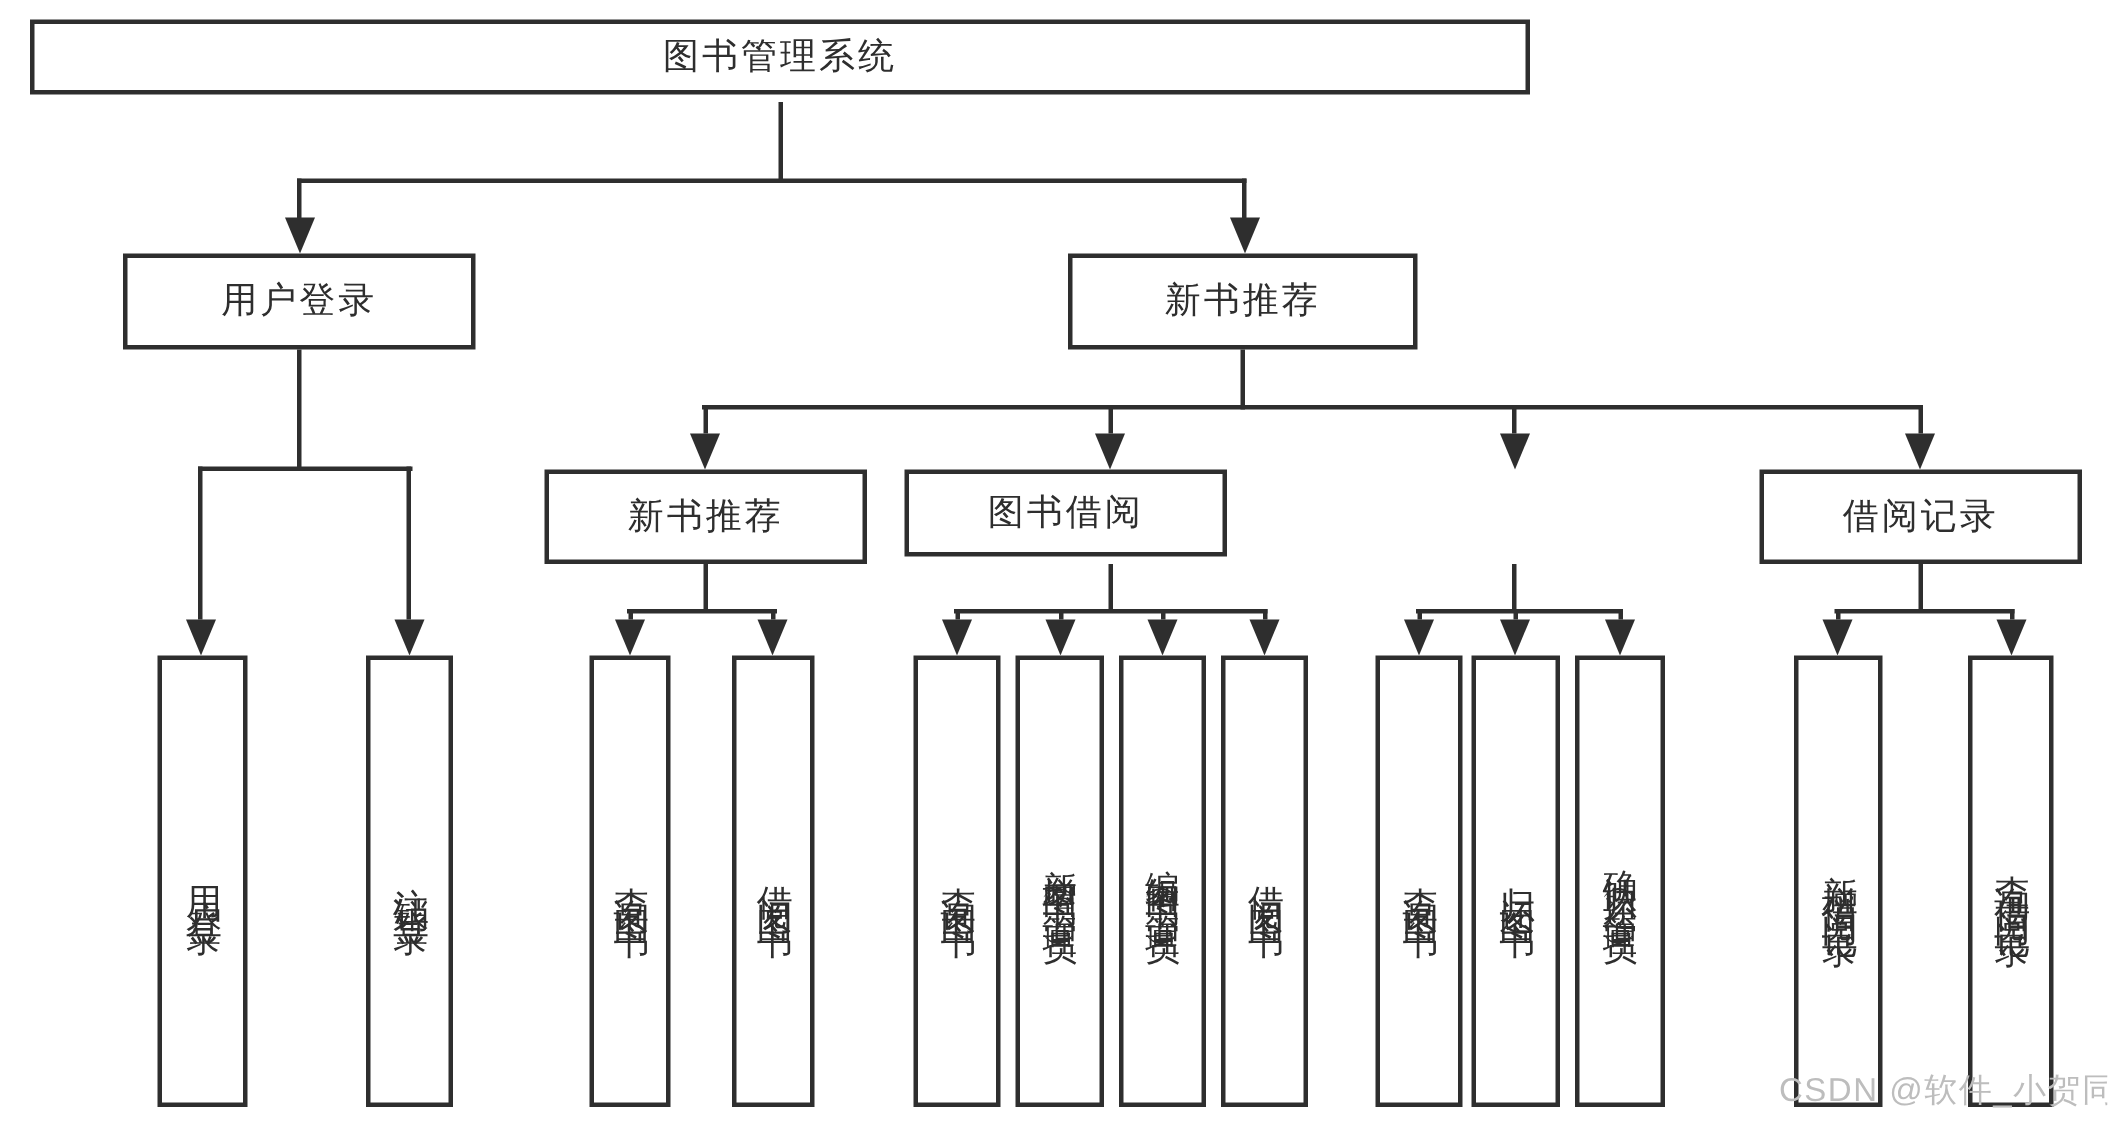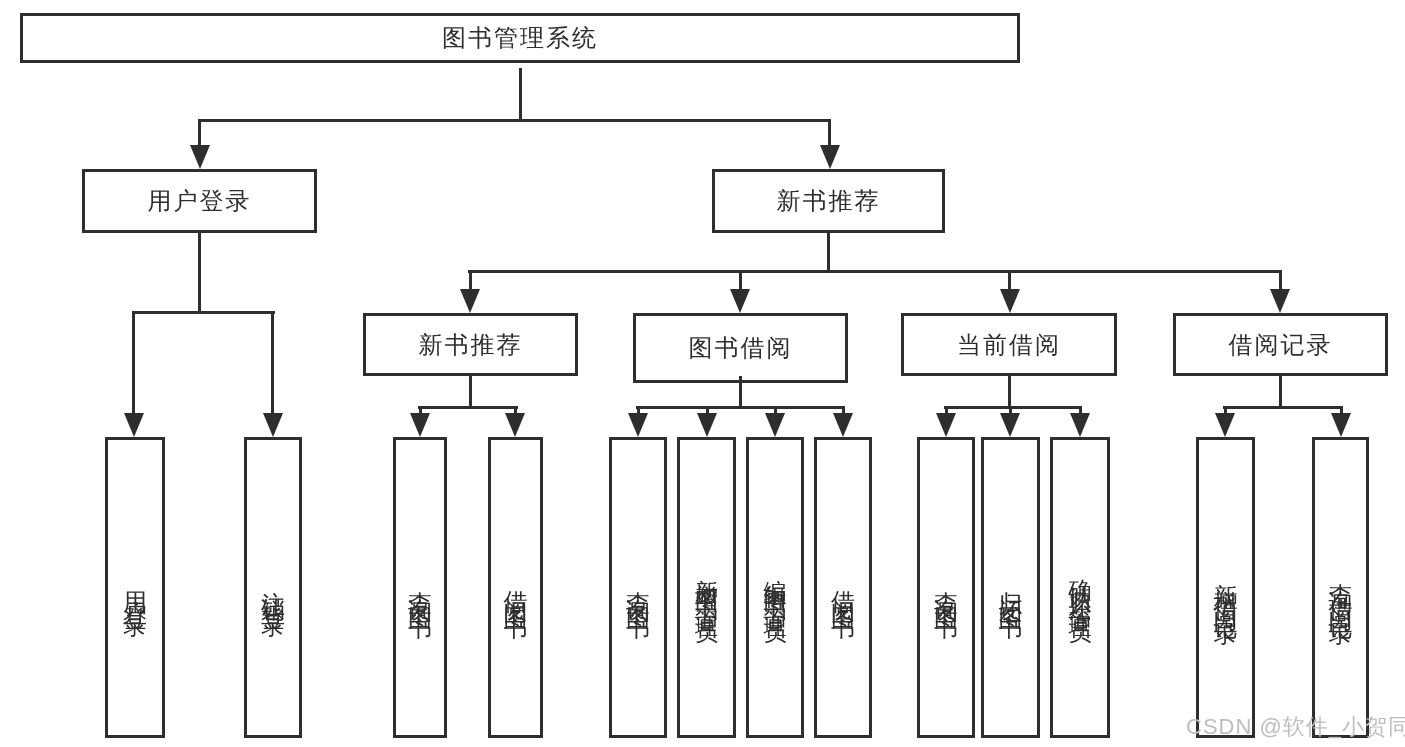--- a/index.html
+++ b/index.html
@@ -56,22 +56,21 @@
   <div class="line" style="left:469px;top:270px;width:3px;height:19px;"></div>
   <div class="arw" style="left:460px;top:289px;"></div>
   <div class="line" style="left:739px;top:270px;width:3px;height:19px;"></div>
   <div class="arw" style="left:730px;top:289px;"></div>
   <div class="line" style="left:1008px;top:270px;width:3px;height:19px;"></div>
   <div class="arw" style="left:1000px;top:289px;"></div>
   <div class="line" style="left:1279px;top:270px;width:3px;height:19px;"></div>
   <div class="arw" style="left:1270px;top:289px;"></div>
 
   <div class="node h-node" style="left:363px;top:313px;width:215px;height:63px;">新书推荐</div>
-  <div class="node h-node" style="left:633px;top:313px;width:215px;height:70px;">图书借阅</div>
-  <div class="node h-node" style="left:901px;top:313px;width:216px;height:63px;">当前借阅</div>
+  <div class="node h-node" style="left:603px;top:313px;width:215px;height:58px;">图书借阅</div>
   <div class="node h-node" style="left:1173px;top:313px;width:215px;height:63px;">借阅记录</div>
 
   <div class="line" style="left:469px;top:376px;width:3px;height:32px;"></div>
   <div class="line" style="left:418px;top:406px;width:100px;height:3px;"></div>
   <div class="line" style="left:419px;top:406px;width:3px;height:7px;"></div>
   <div class="arw" style="left:410px;top:413px;"></div>
   <div class="line" style="left:514px;top:406px;width:3px;height:7px;"></div>
   <div class="arw" style="left:505px;top:413px;"></div>
 
   <div class="line" style="left:739px;top:376px;width:3px;height:32px;"></div>

